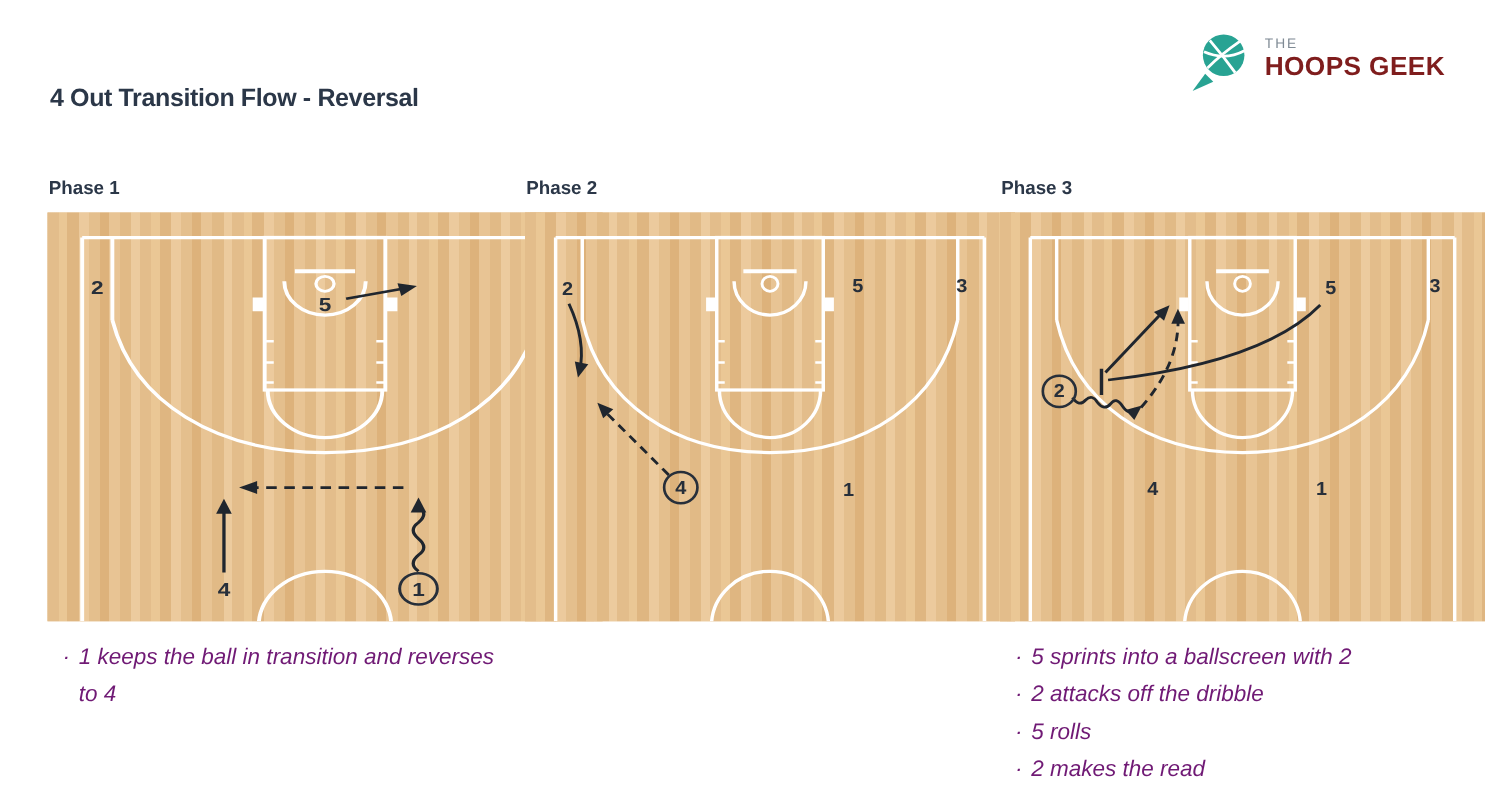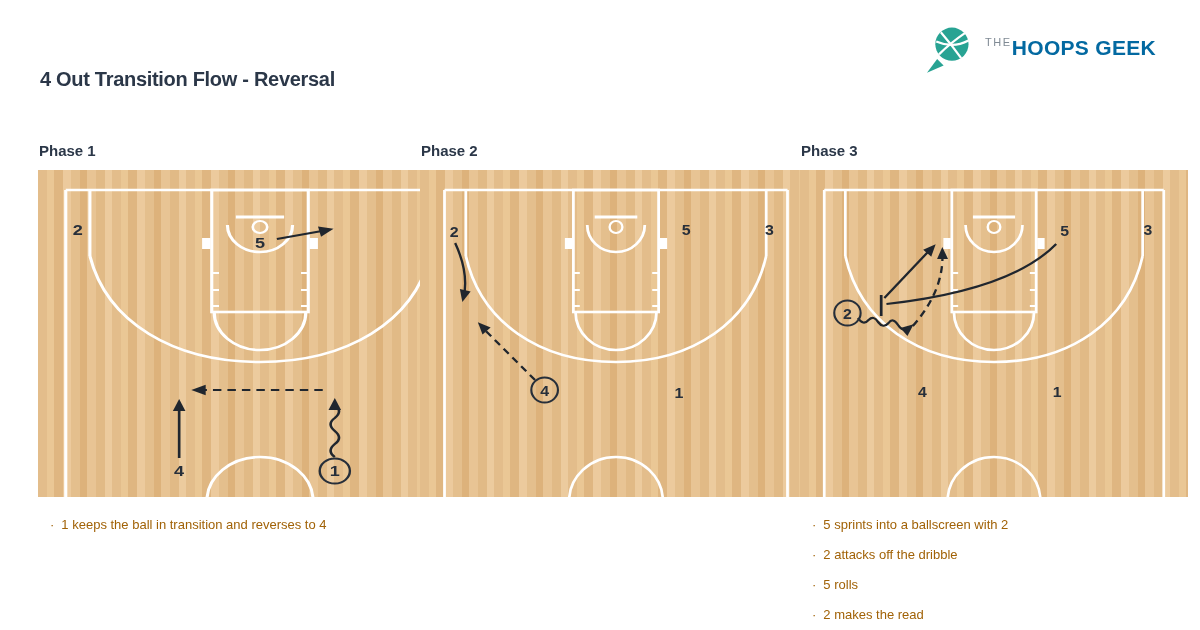--- a/index.html
+++ b/index.html
@@ -7,23 +7,23 @@
     width:1200px;height:630px;position:relative;overflow:hidden;
     background:#ffffff;
     font-family:"Liberation Sans", sans-serif;
   }
   .page-title{
     position:absolute;left:40px;top:68px;margin:0;
     font-size:20px;font-weight:700;letter-spacing:-0.3px;color:#2b3748;
   }
   
   .logo{position:absolute;top:20px;right:44px;display:flex;align-items:center;gap:10px;}
-  .logo-text{display:flex;flex-direction:row;justify-content:center;}
+  .logo-text{display:flex;flex-direction:column;justify-content:center;}
   .logo-the{font-size:11px;letter-spacing:1.6px;color:#7f8a94;line-height:13px;font-weight:400;}
-  .logo-name{font-size:21px;font-weight:700;letter-spacing:0.3px;color:#0369a1;line-height:23px;}
+  .logo-name{font-size:21px;font-weight:700;letter-spacing:0.3px;color:#7f1d1d;line-height:23px;}
   
   .phase{position:absolute;top:142px;}
   .phase-label{
     margin:0 0 0 1px;font-size:15px;font-weight:700;color:#2b3748;line-height:18px;height:28px;
   }
   .court{
     position:relative;height:327px;
     background-color:#e5c192;
     background-image:repeating-linear-gradient(90deg,
       #e3bd8b 0px,#e3bd8b 9px,
@@ -42,21 +42,21 @@
   
   .act{fill:none;stroke:#20262e;stroke-width:2.2px;}
   .act.dashed{stroke-dasharray:7 5;}
   .act.bar{stroke-width:2.6px;}
   .head{fill:#20262e;stroke:none;}
   .pnum{font-family:"Liberation Sans",sans-serif;font-size:15px;font-weight:700;fill:#272f3a;}
   .pcircle{fill:none;stroke:#272f3a;stroke-width:2px;}
   
   .bullets{
     list-style:none;margin:13px 0 0 0;padding:0 0 0 12px;
-    font-size:13px;line-height:30px;color:#a16207;max-width:352px;
+    font-size:18px;line-height:30px;color:#701a75;max-width:352px;font-style:italic;
   }
   .bullets li{padding-left:13px;text-indent:-13px;}
   .bullets .dot{margin-right:7px;}
 </style>
 </head>
 <body>
 
 <h1 class="page-title">4 Out Transition Flow - Reversal</h1>
 
 <div class="logo">

